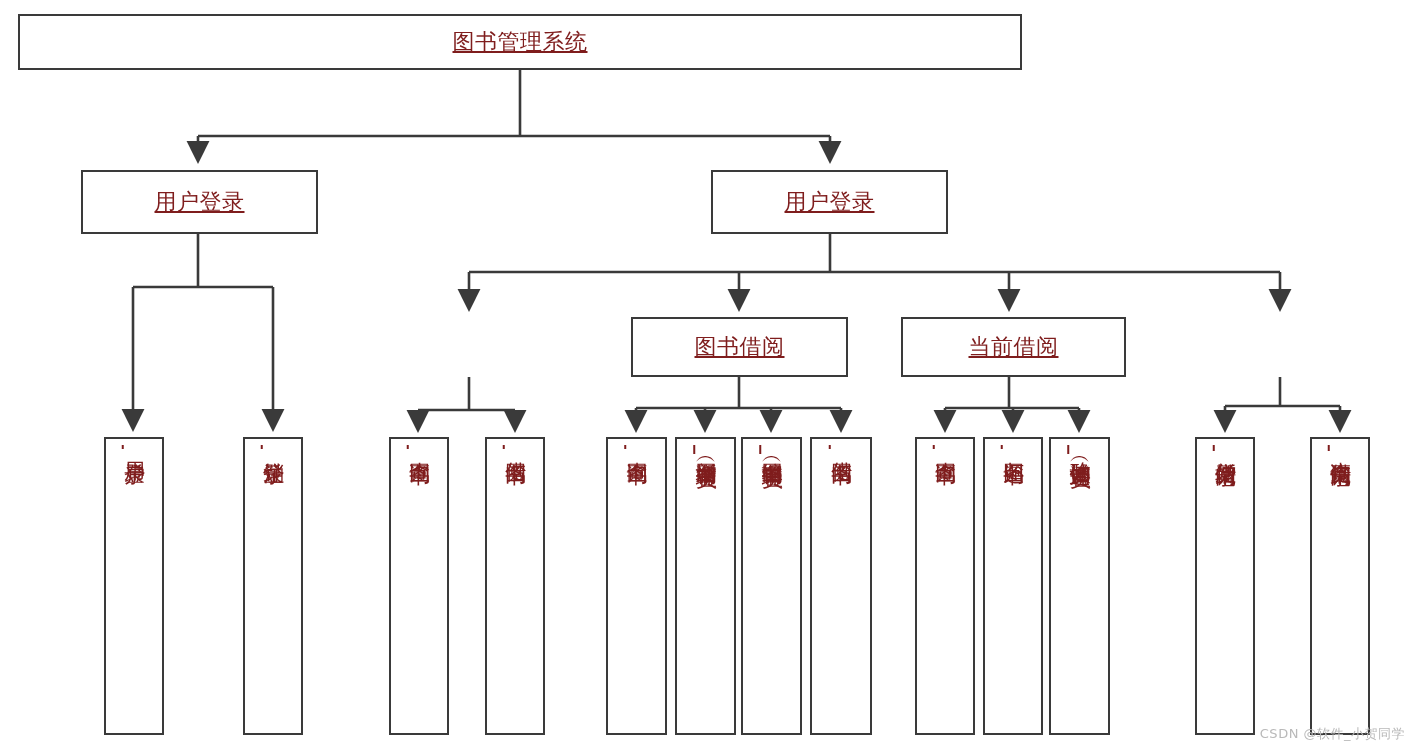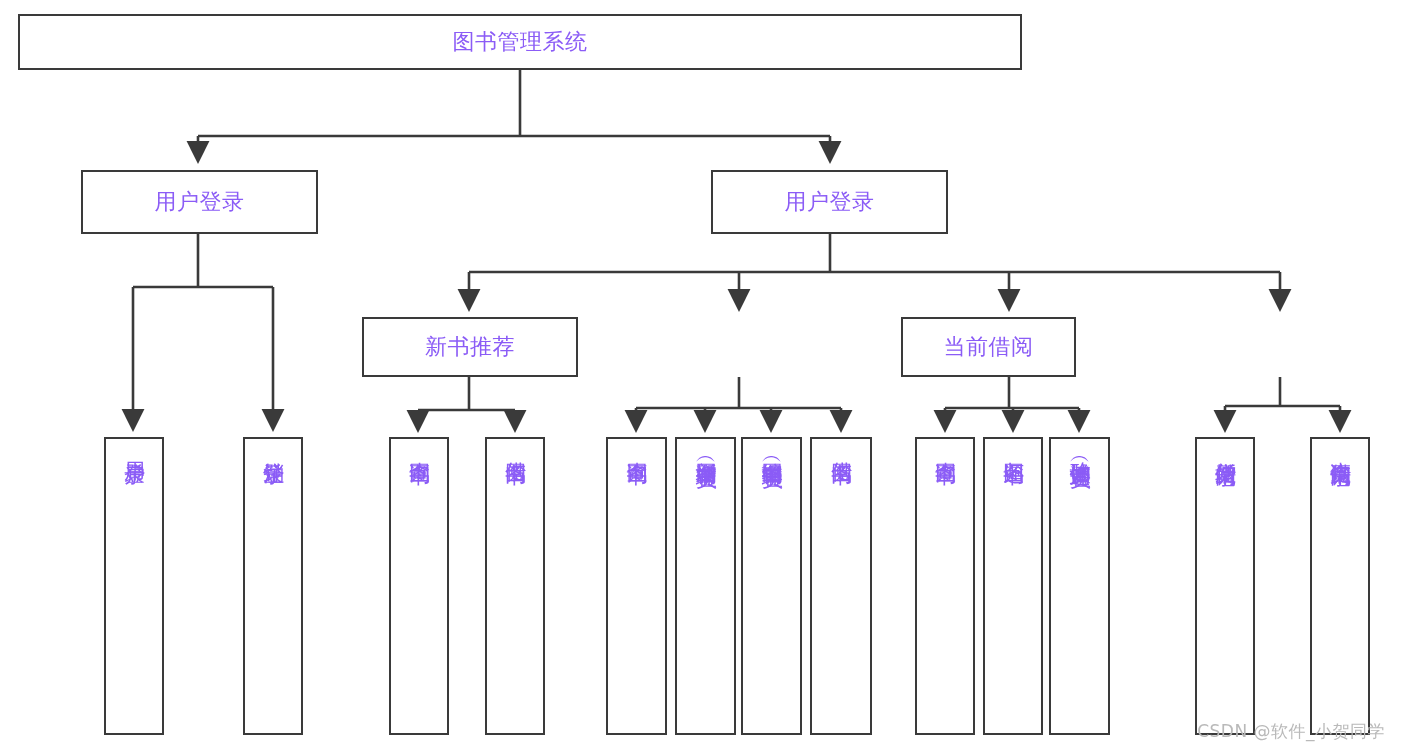--- a/index.html
+++ b/index.html
@@ -23,21 +23,22 @@
     height: 747px;
     pointer-events: none;
   }
   .node {
     position: absolute;
     border: 2.5px solid #3a3a3a;
     background: #ffffff;
     display: flex;
     align-items: center;
     justify-content: center;
-    color: #8b5cf6;
+    color: #7f1d1d;
+    text-decoration: underline;
   }
   .node.level-0 .node-label,
   .node.level-1 .node-label,
   .node.level-2 .node-label {
     font-size: 22px;
     line-height: 1.1;
     letter-spacing: 0.5px;
     white-space: nowrap;
   }
   .node.leaf {
@@ -53,23 +54,23 @@
     letter-spacing: 1px;
     white-space: normal;
     text-align: center;
     max-height: 284px;
   }
   .node.leaf.tall .node-label {
     max-height: 288px;
   }
   #watermark {
     position: absolute;
-    right: 20px;
+    right: 0;
     bottom: 4px;
-    font-size: 17px;
+    font-size: 13px;
     color: #b9b9b9;
     white-space: nowrap;
     letter-spacing: 0.5px;
   }
 </style>
 </head>
 <body>
 
 <div id="diagram-root">
 
@@ -131,26 +132,26 @@
   </div>
 
   <div class="node level-1" style="left:81px; top:170px; width:237px; height:64px;">
     <span class="node-label">用户登录</span>
   </div>
 
   <div class="node level-1" style="left:711px; top:170px; width:237px; height:64px;">
     <span class="node-label">用户登录</span>
   </div>
 
-  <div class="node level-2" style="left:362px; top:317px; width:216px; height:60px;">
-    <span class="node-label">新书推荐</span>
-  </div>
-
-
-  <div class="node level-2" style="left:901px; top:317px; width:175px; height:60px;">
+
+  <div class="node level-2" style="left:631px; top:317px; width:217px; height:60px;">
+    <span class="node-label">图书借阅</span>
+  </div>
+
+  <div class="node level-2" style="left:901px; top:317px; width:225px; height:60px;">
     <span class="node-label">当前借阅</span>
   </div>
 
 
   <div class="node leaf" style="left:104px; top:437px; width:60px; height:298px;">
     <span class="node-label">用户登录</span>
   </div>
 
   <div class="node leaf" style="left:243px; top:437px; width:60px; height:298px;">
     <span class="node-label">注销登录</span>

